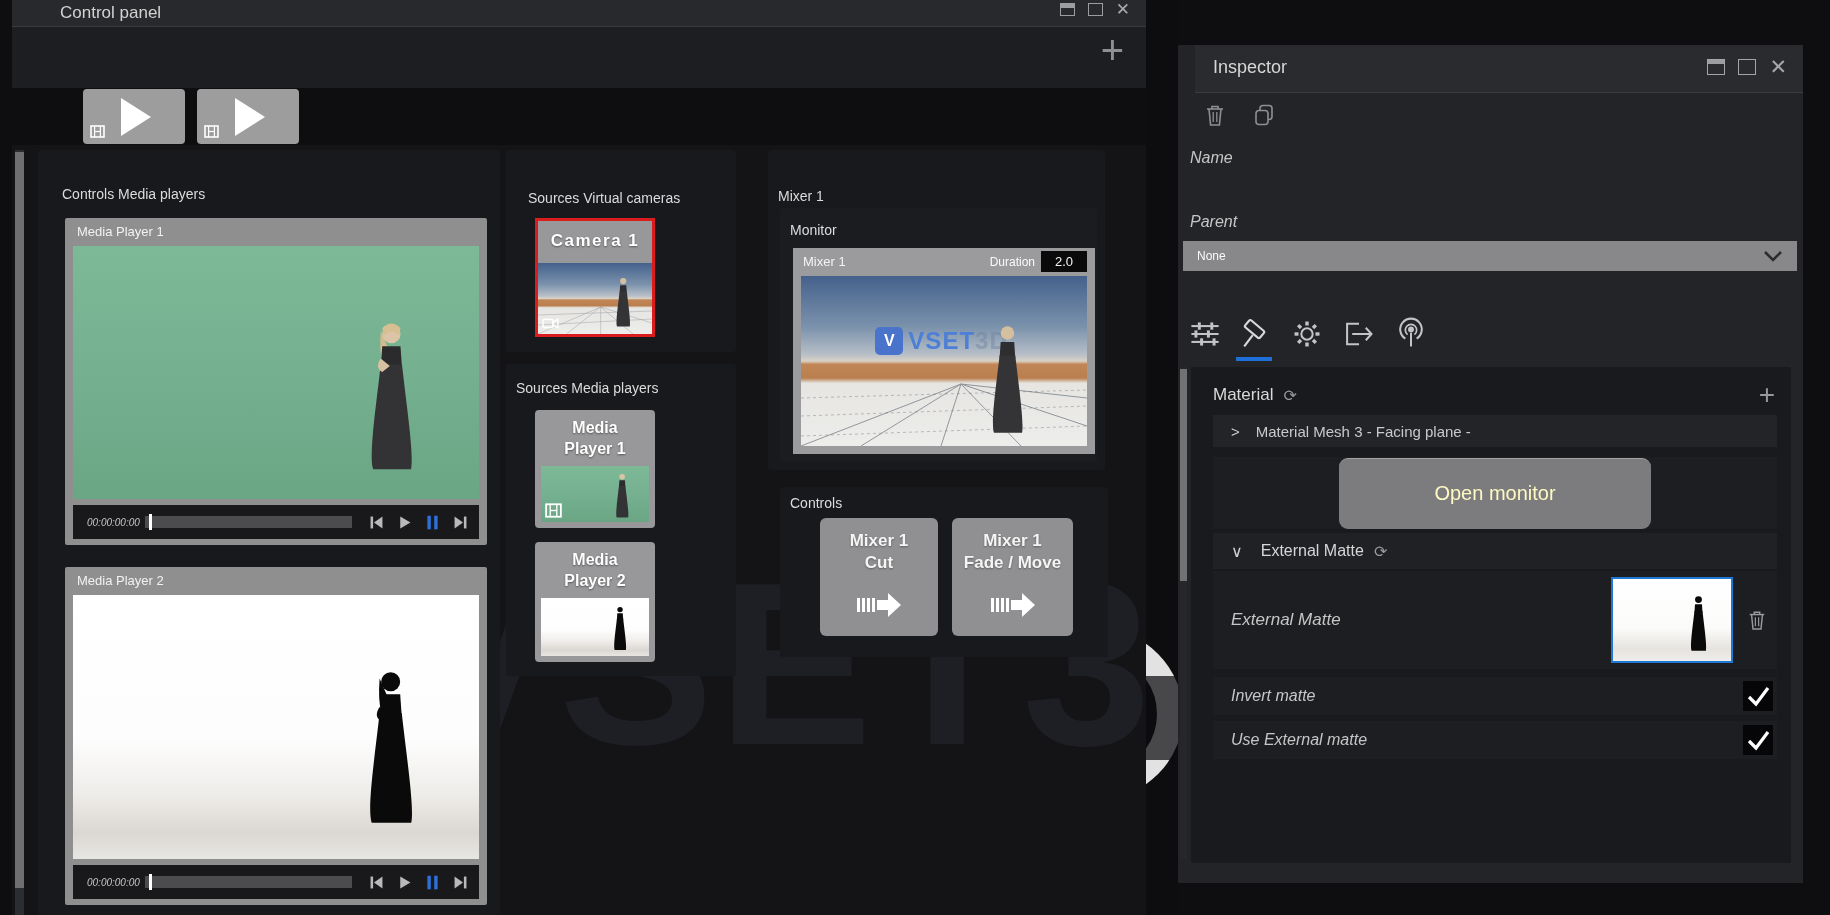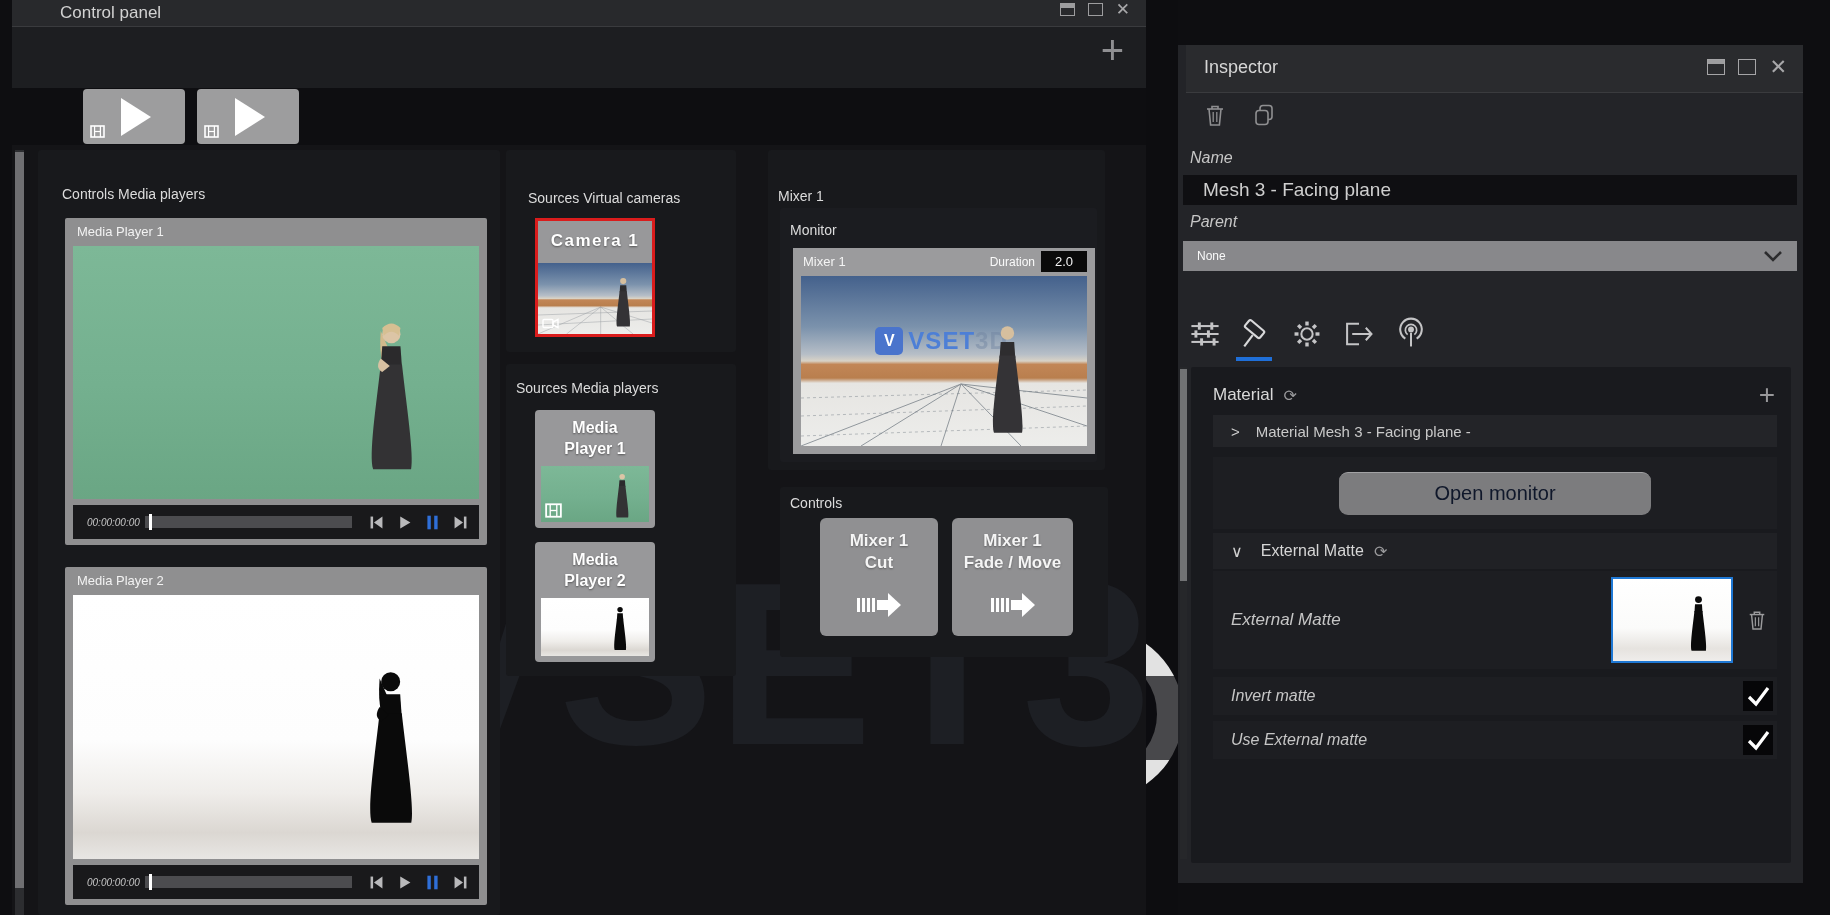--- a/index.html
+++ b/index.html
@@ -75,21 +75,21 @@
   
   .mixbtn { position:absolute; background:#909092; border-radius:6px; text-align:center; }
   .mixbtn .l { font-size:17px; font-weight:bold; color:#f5f5f5; text-shadow:0 1px 2px rgba(0,0,0,.35); line-height:22px; }
   .mixbtn svg { position:absolute; left:50%; transform:translateX(-50%); bottom:16px; }
 
   
   #gap-strip { position:absolute; left:1146px; top:0; width:32px; height:915px; background:#0d0d10; overflow:hidden; }
 
   
   #inspector { position:absolute; left:1178px; top:45px; width:625px; height:838px; background:#232428; }
-  .in-titlebar { position:absolute; left:8px; top:0; right:0; height:48px; background:#2a2b2e; border-bottom:1px solid #3a3b3e; }
+  .in-titlebar { position:absolute; left:17px; top:0; right:0; height:48px; background:#2a2b2e; border-bottom:1px solid #3a3b3e; }
   .in-title { position:absolute; left:18px; top:12px; font-size:18px; color:#d6d6d6; }
   .in-winbtns { top:14px; }
   .in-winbtns .wb-sq { width:18px; height:16px; border-color:#a5a5a7; }
   .in-winbtns .wb-x { font-size:21px; line-height:16px; }
   .tool-ic { position:absolute; top:58px; color:#8f8f91; }
   .flabel { position:absolute; left:12px; font-style:italic; font-size:16px; color:#c6c6c6; }
   .name-input { position:absolute; left:5px; right:6px; top:130px; height:30px; background:#0f0f12;
                 color:#cfcfcf; font-size:19px; line-height:30px; padding-left:20px; }
   .parent-dd { position:absolute; left:5px; right:6px; top:196px; height:30px; background:#88888b;
                color:#fafafa; font-size:12px; line-height:30px; padding-left:14px; }
@@ -103,22 +103,22 @@
                border-radius:2px; padding:8px 14px 8px 22px; overflow:hidden; }
   .mrow { background:#1d1e22; display:flex; align-items:center; position:relative; }
   .mrow-hd { background:transparent; height:40px; display:flex; align-items:center; }
   .mat-title { font-size:17px; color:#d8d8d8; }
   .refresh { font-family:"DejaVu Sans", sans-serif; color:#9a9a9c; font-size:16px; margin-left:10px; }
   .plus-sm { margin-left:auto; font-size:28px; font-weight:300; color:#98989a; margin-right:2px; }
   .mesh-row { background:#232428; height:32px; margin-bottom:10px; padding-left:18px; display:flex; align-items:center; }
   .mesh-arrow { color:#cfcfcf; font-size:15px; margin-right:16px; }
   .mesh-txt { color:#c9c9c9; font-size:15px; }
   .open-row { height:72px; margin-bottom:4px; justify-content:center; }
-  .open-btn { width:312px; height:43px; background:#7c7c7e; border:none; border-top:1px solid #a2a2a4;
-              border-radius:9px; color:#0f172a; font-size:20px; font-family:inherit; }
+  .open-btn { width:312px; height:71px; background:#7c7c7e; border:none; border-top:1px solid #a2a2a4;
+              border-radius:9px; color:#fef9c3; font-size:20px; font-family:inherit; }
   .tex-row { height:96px; margin-bottom:10px; padding-left:18px; }
   .row-label { font-style:italic; font-size:17px; color:#c6c6c6; }
   .thumb { width:122px; height:86px; border:2px solid #1f78d4; margin-left:auto; position:relative; overflow:hidden; }
   .thumb.small-green { background:linear-gradient(180deg,#7db897 0%,#6aa684 100%); }
   .thumb.small-white { background:linear-gradient(180deg,#ffffff 0%,#fbfbfa 60%,#e6e3df 85%,#efedeb 100%); }
   .trash-m { color:#9a9a9c; margin:0 10px 0 14px; }
   .exth-row { background:#202125; height:36px; margin-bottom:2px; padding-left:18px; }
   .exth-chev { color:#cfcfcf; font-size:16px; margin-right:18px; }
   .exth-txt { font-size:16px; color:#d6d6d6; }
   .ext-row { height:98px; margin-bottom:8px; padding-left:18px; }
@@ -403,21 +403,20 @@
     <path d="M5 6 L6.6 22 H15.4 L17 6" fill="none" stroke="currentColor" stroke-width="1.6"></path>
     <line x1="9.2" y1="9" x2="9.2" y2="19" stroke="currentColor" stroke-width="1.3"></line>
     <line x1="12.8" y1="9" x2="12.8" y2="19" stroke="currentColor" stroke-width="1.3"></line>
   </svg>
   <svg class="tool-ic" style="left:74px" width="24" height="24" viewBox="0 0 24 24">
     <rect x="8" y="2.5" width="12" height="14" rx="3" fill="none" stroke="currentColor" stroke-width="1.6"></rect>
     <rect x="4" y="7.5" width="12" height="14" rx="3" fill="#232428" stroke="currentColor" stroke-width="1.6"></rect>
   </svg>
 
   <div class="flabel" style="top:104px">Name</div>
-  <div class="name-input">Mesh 3 - Facing plane</div>
 
   <div class="flabel" style="top:168px">Parent</div>
   <div class="parent-dd">
     <span>None</span>
     <svg class="dd-chev" width="20" height="14" viewBox="0 0 20 14">
       <polyline points="2,3 10,11 18,3" fill="none" stroke="#2c2c2e" stroke-width="2.6"></polyline>
     </svg>
   </div>
 
   <svg class="tab-ic" style="left:10px" viewBox="0 0 30 30">

